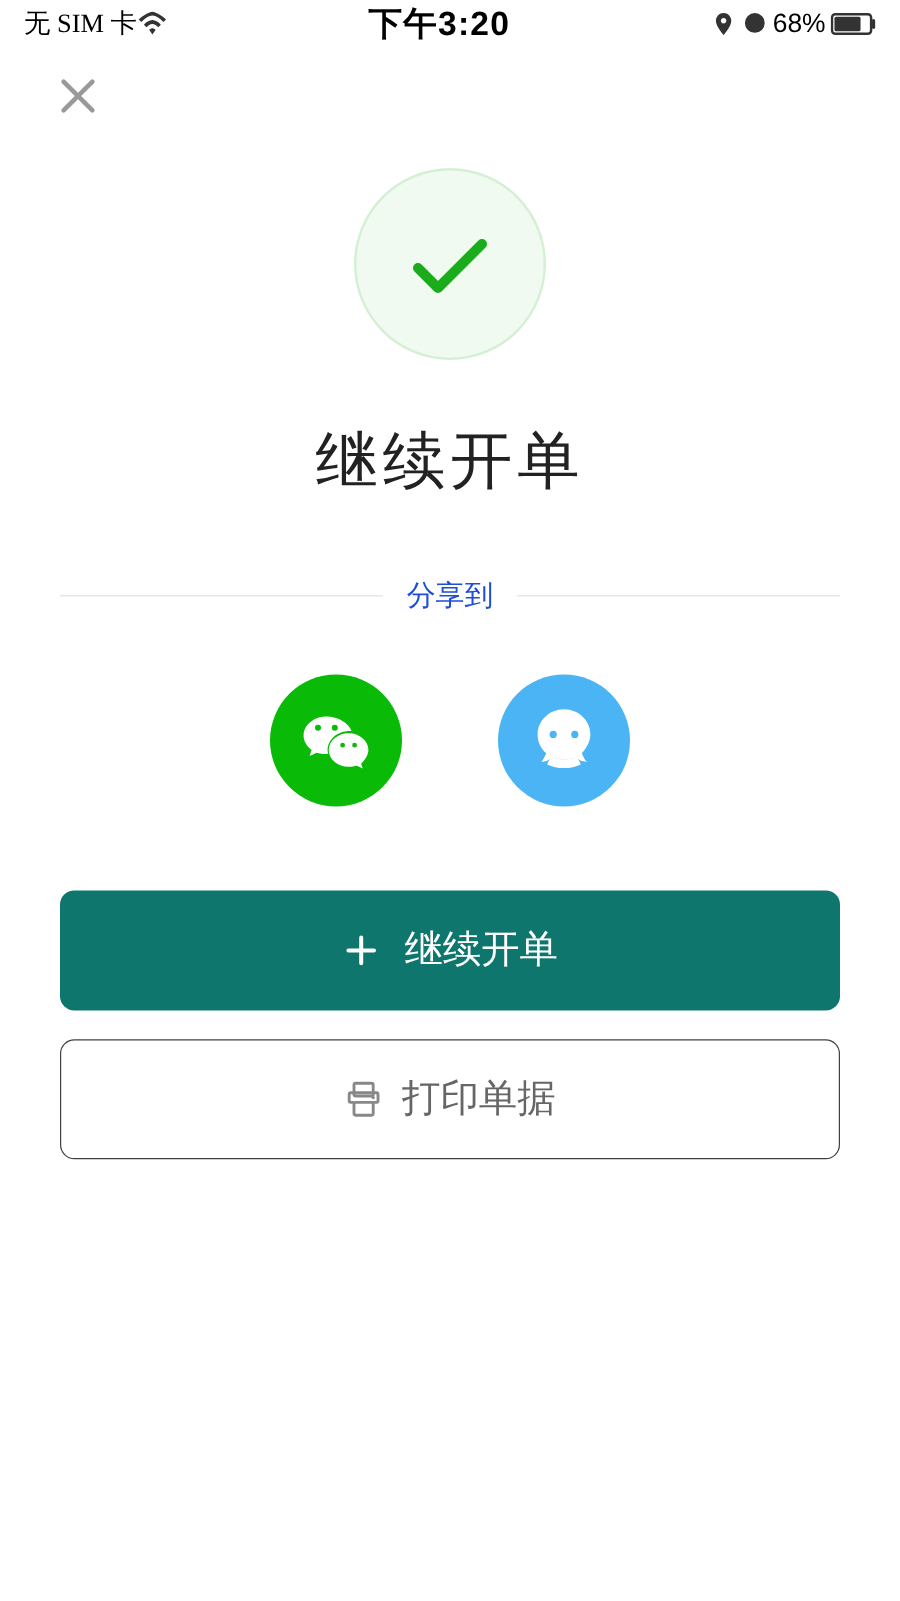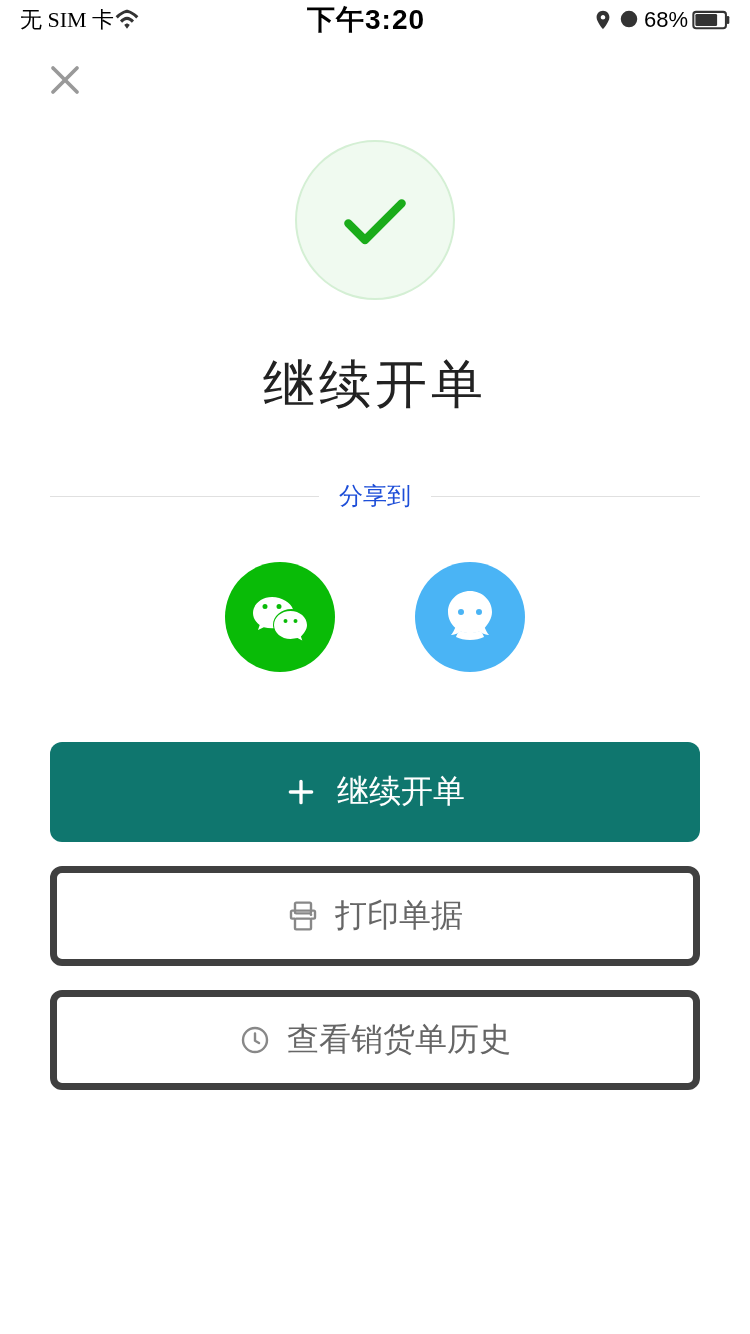--- a/index.html
+++ b/index.html
@@ -166,21 +166,21 @@
       border: none;
       outline: none;
     }
     .action-btn-primary {
       background: #0f766e;
       color: #ffffff;
     }
     .action-btn-secondary {
       background: #ffffff;
       color: #666666;
-      border: 7px solid #404040;
+      border: 1px solid #404040;
       align-items: center;
     }
     .action-btn svg {
       width: 32px;
       height: 32px;
     }
   </style>
 </head>
 <body>
 
@@ -263,22 +263,15 @@
     <button class="action-btn action-btn-secondary">
       <svg viewBox="0 0 24 24" fill="none" stroke="#888" stroke-width="1.8" width="32" height="32">
         <rect x="6" y="2" width="12" height="8" rx="1"></rect>
         <path d="M6 14H4a1 1 0 0 1-1-1V9a1 1 0 0 1 1-1h16a1 1 0 0 1 1 1v4a1 1 0 0 1-1 1h-2"></path>
         <rect x="6" y="14" width="12" height="8" rx="1"></rect>
         <circle cx="18" cy="11" r="1" fill="#888" stroke="none"></circle>
       </svg>
       <span>打印单据</span>
     </button>
 
-    <button class="action-btn action-btn-secondary">
-      <svg viewBox="0 0 24 24" fill="none" stroke="#888" stroke-width="1.8" width="32" height="32">
-        <circle cx="12" cy="12" r="9"></circle>
-        <path d="M12 7v5.5l3 1.8" stroke-linecap="round"></path>
-      </svg>
-      <span>查看销货单历史</span>
-    </button>
   </div>
 
 </div>
 
 </body></html>

